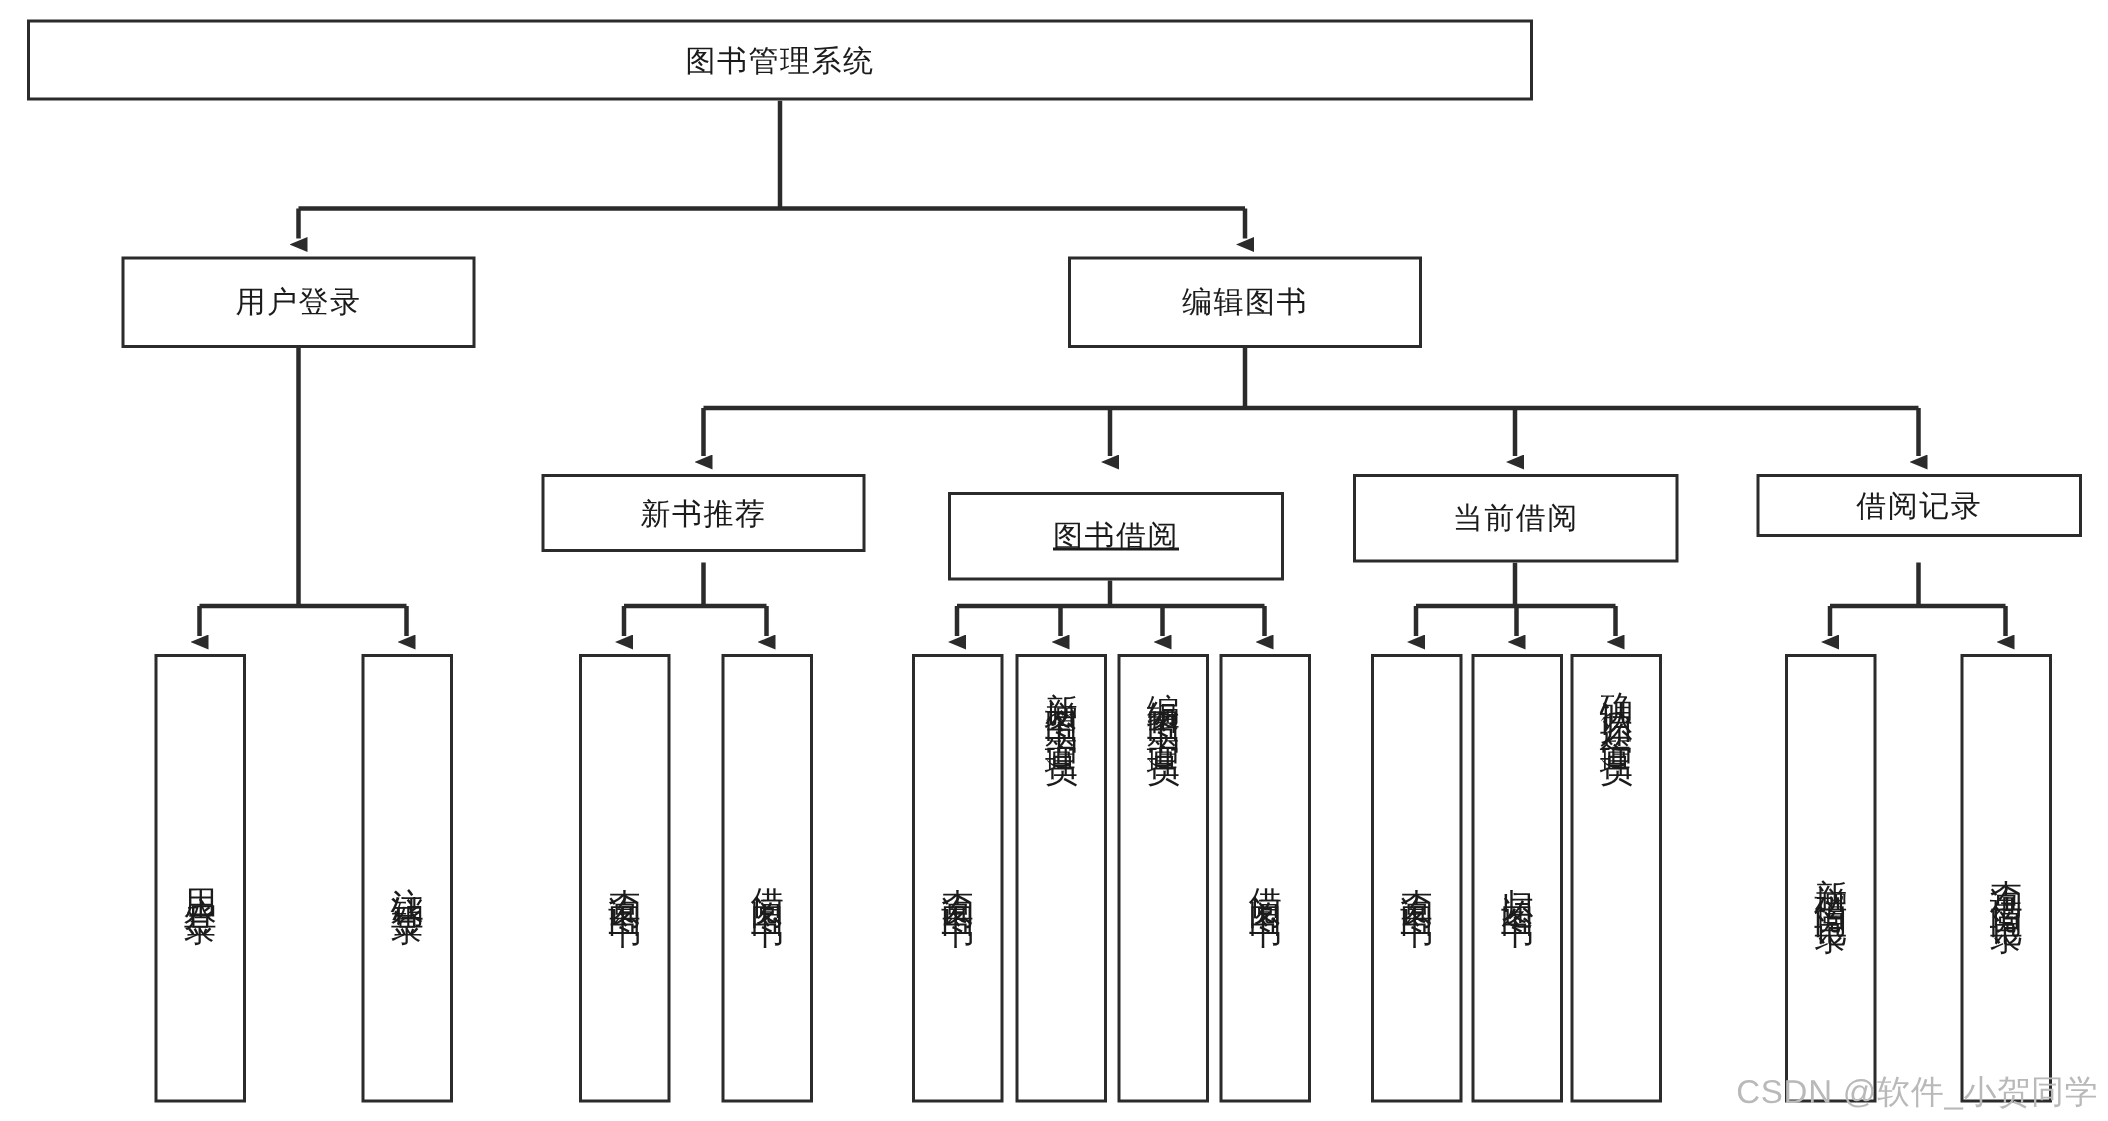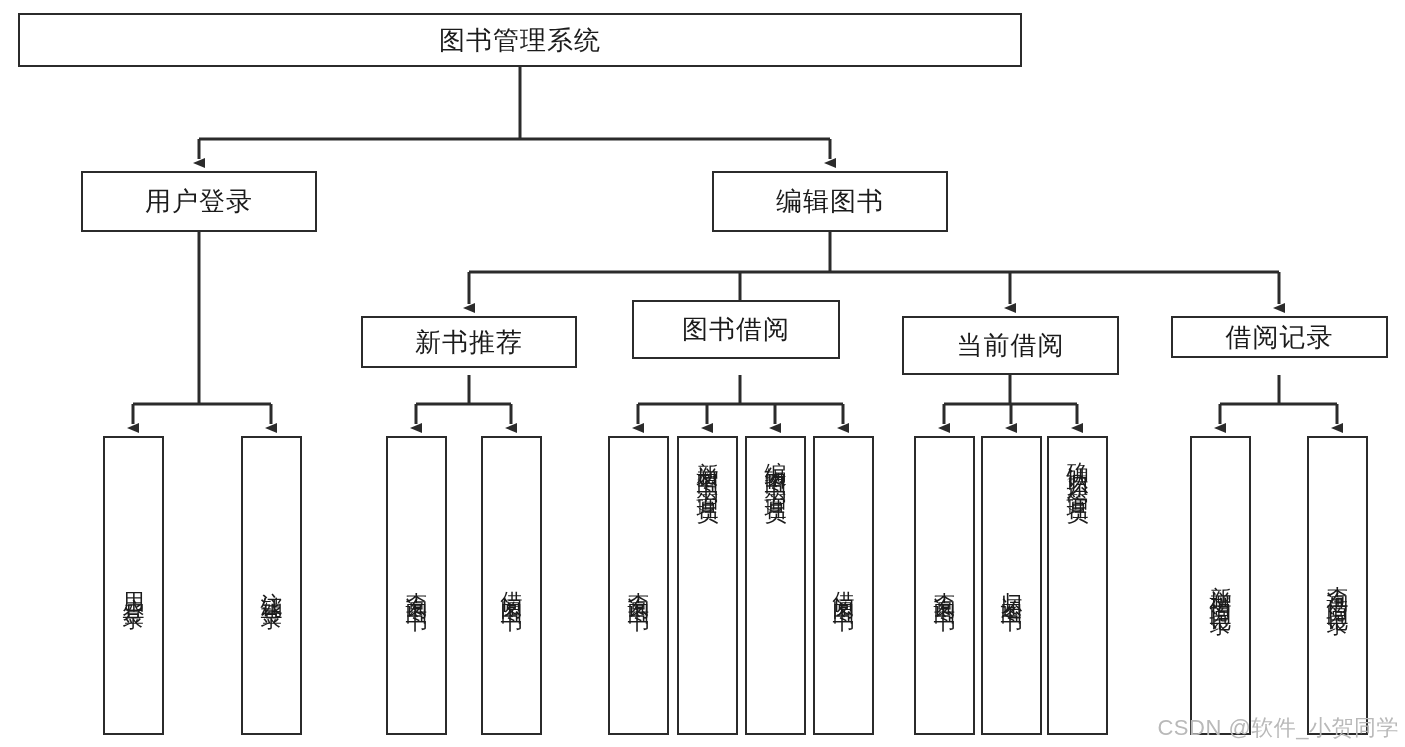--- a/index.html
+++ b/index.html
@@ -29,21 +29,21 @@
     position: absolute;
     box-sizing: border-box;
     border: 2.4px solid #2b2b2b;
     background: #ffffff;
     display: flex;
     align-items: center;
     justify-content: center;
     color: #1b1b1b;
   }
   .node.horiz {
-    font-size: 26px;
+    font-size: 20px;
     letter-spacing: 1px;
   }
   .node.vert {
     align-items: flex-start;
     justify-content: center;
     padding-top: 6px;
   }
   .node.vert .vlabel {
     writing-mode: vertical-rl;
     text-orientation: upright;
@@ -140,21 +140,21 @@
   <div class="node horiz" style="left:81px; top:171px; width:236px; height:61px;">
     <span>用户登录</span>
   </div>
   <div class="node horiz" style="left:712px; top:171px; width:236px; height:61px;">
     <span>编辑图书</span>
   </div>
 
   <div class="node horiz" style="left:361px; top:316px; width:216px; height:52px;">
     <span>新书推荐</span>
   </div>
-  <div class="node horiz" style="left:632px; top:300px; width:208px; height:59px;">
+  <div class="node horiz" style="left:632px; top:328px; width:224px; height:59px;text-decoration:underline;">
     <span>图书借阅</span>
   </div>
   <div class="node horiz" style="left:902px; top:316px; width:217px; height:59px;">
     <span>当前借阅</span>
   </div>
   <div class="node horiz" style="left:1171px; top:316px; width:217px; height:42px;">
     <span>借阅记录</span>
   </div>
 
   <div class="node vert center" style="left:103px; top:436px; width:61px; height:299px;">

